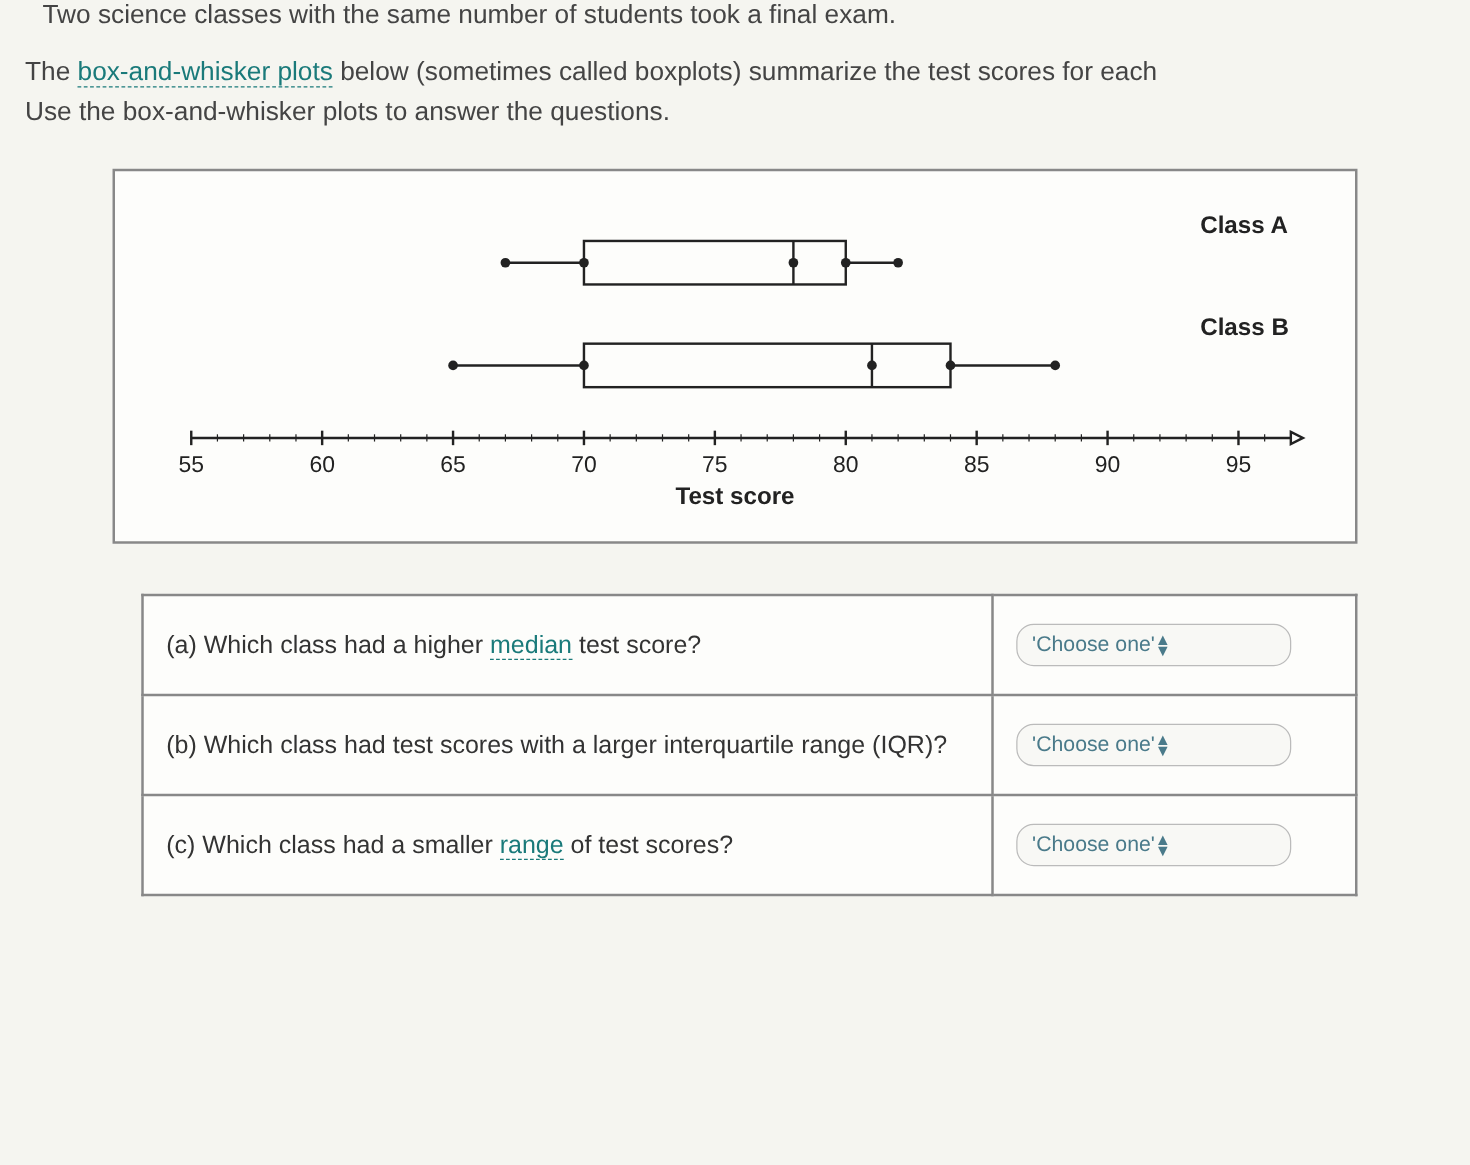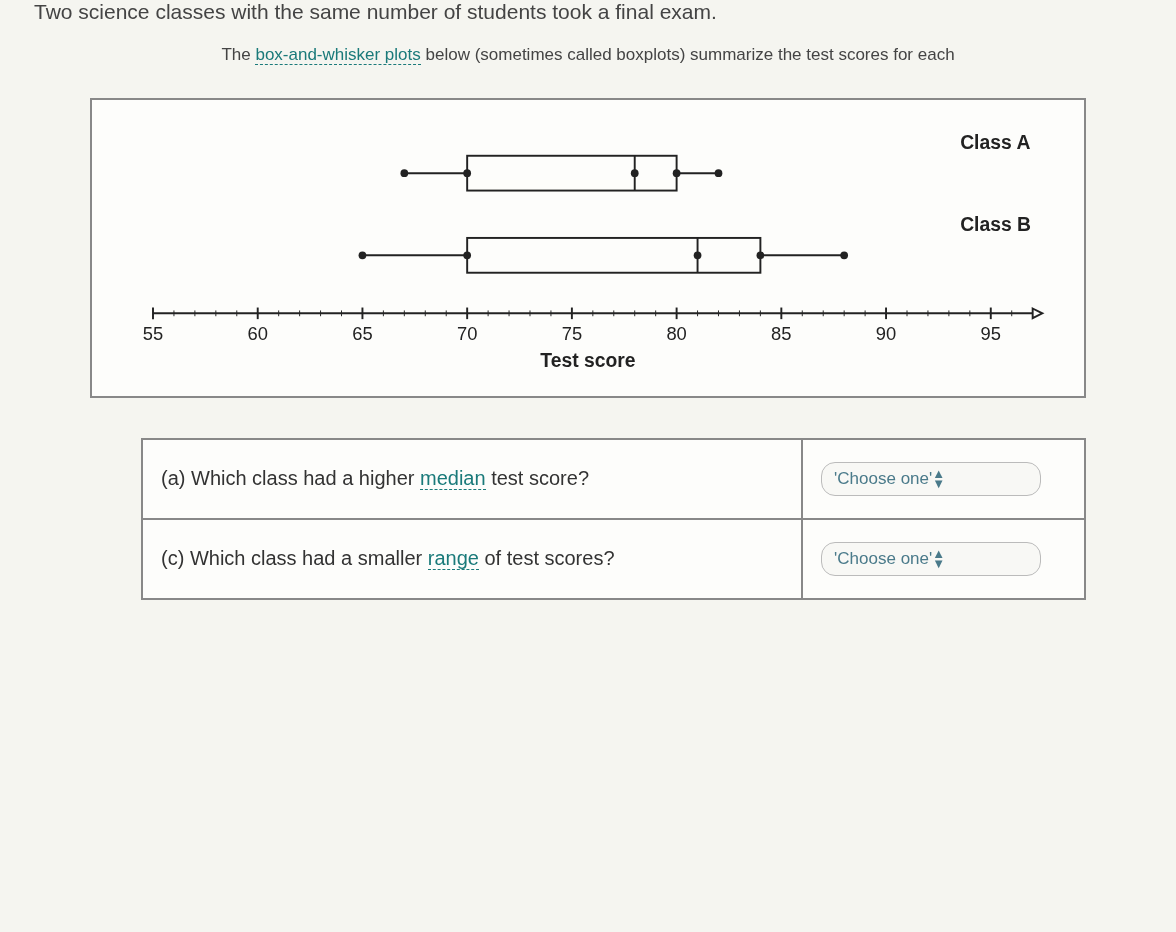--- a/index.html
+++ b/index.html
@@ -6,24 +6,23 @@
   body {
     font-family: Arial, Helvetica, sans-serif;
     background: #f5f5f0;
     width: 1176px;
     height: 932px;
     padding: 0;
     color: #333;
   }
   .intro {
     padding: 10px 20px 30px 20px;
-    font-size: 17px;
+    font-size: 21px;
     line-height: 1.5;
     color: #444;
-    text-align: center;
   }
   .intro a { color: #1a7a7a; text-decoration: none; border-bottom: 1px dashed #1a7a7a; }
   .partial-top {
     padding: 0 34px;
     font-size: 21px;
     color: #444;
     margin-bottom: 8px;
   }
   .chart-box {
     margin: 0 90px 0 90px;
@@ -35,21 +34,21 @@
   }
   .chart-svg { width: 100%; height: 100%; }
   .class-label {
     font-weight: bold;
     font-size: 20px;
     fill: #222;
   }
   .axis-label { font-size: 19px; fill: #222; }
   .axis-title { font-size: 20px; font-weight: bold; fill: #222; text-anchor: middle; }
   .table-wrap {
-    margin: 40px 90px 0 102px;
+    margin: 40px 90px 0 74px;
     padding-left: 39px;
   }
   table {
     width: 100%;
     border-collapse: collapse;
     background: #fdfdfb;
   }
   td {
     border: 2px solid #888;
     padding: 22px 18px;
@@ -79,20 +78,21 @@
     flex-direction: column;
   }
 </style>
 </head>
 <body>
 
 <div class="partial-top">Two science classes with the same number of students took a final exam.</div>
 
 <div class="intro">
   <span>The </span><a href="#">box-and-whisker plots</a><span> below (sometimes called boxplots) summarize the test scores for each</span><br>
+  <span>Use the box-and-whisker plots to answer the questions.</span>
 </div>
 
 <div class="chart-box">
   <svg class="chart-svg" viewBox="0 0 1000 270">
 
     <g>
       <line x1="50" y1="200" x2="960" y2="200" stroke="#222" stroke-width="2"></line>
       <polygon points="960,195 970,200 960,205" fill="#fdfdfb" stroke="#222" stroke-width="2"></polygon>
 
       <g id="ticks">
@@ -190,28 +190,40 @@
         <div class="select-mock">
           <span>'Choose one'</span>
           <span class="arrows">
                 <span>▲</span>
                 <span>▼</span>
               </span>
         </div>
       </td>
     </tr>
     <tr>
-      <td class="qcell">
-        <span>(c) Which class had a smaller </span><a href="#">range</a><span> of test scores?</span>
-      </td>
+      <td class="qcell">(b) Which class had test scores with a larger interquartile range (IQR)?</td>
       <td class="acell">
         <div class="select-mock">
           <span>'Choose one'</span>
           <span class="arrows">
                 <span>▲</span>
                 <span>▼</span>
               </span>
         </div>
       </td>
     </tr>
+    <tr>
+      <td class="qcell">
+        <span>(c) Which class had a smaller </span><a href="#">range</a><span> of test scores?</span>
+      </td>
+      <td class="acell">
+        <div class="select-mock">
+          <span>'Choose one'</span>
+          <span class="arrows">
+                <span>▲</span>
+                <span>▼</span>
+              </span>
+        </div>
+      </td>
+    </tr>
   </tbody>
     </table>
 </div>
 
 </body></html>

